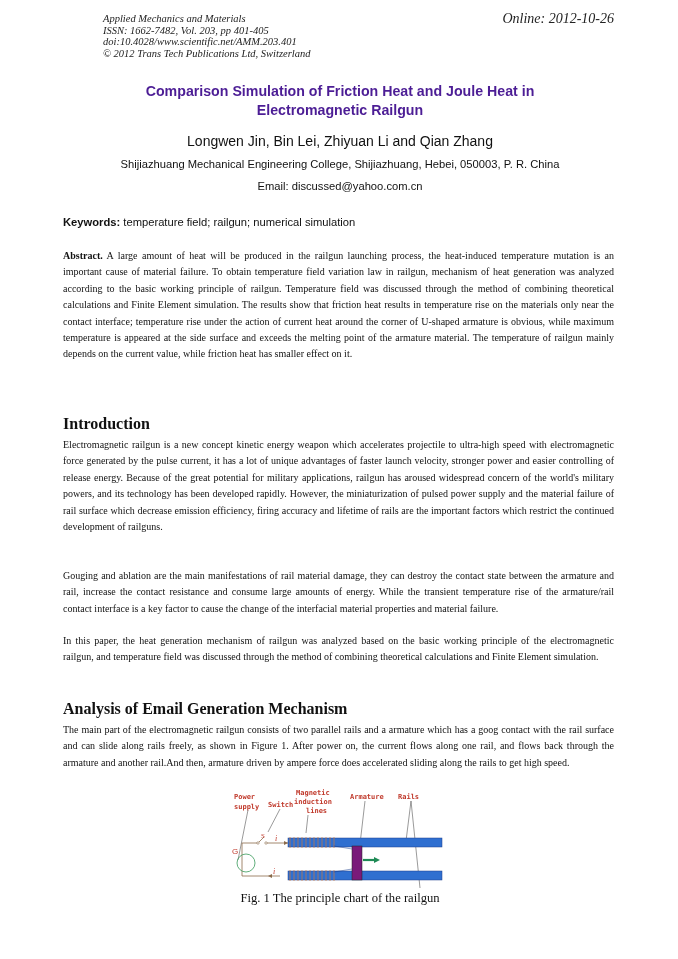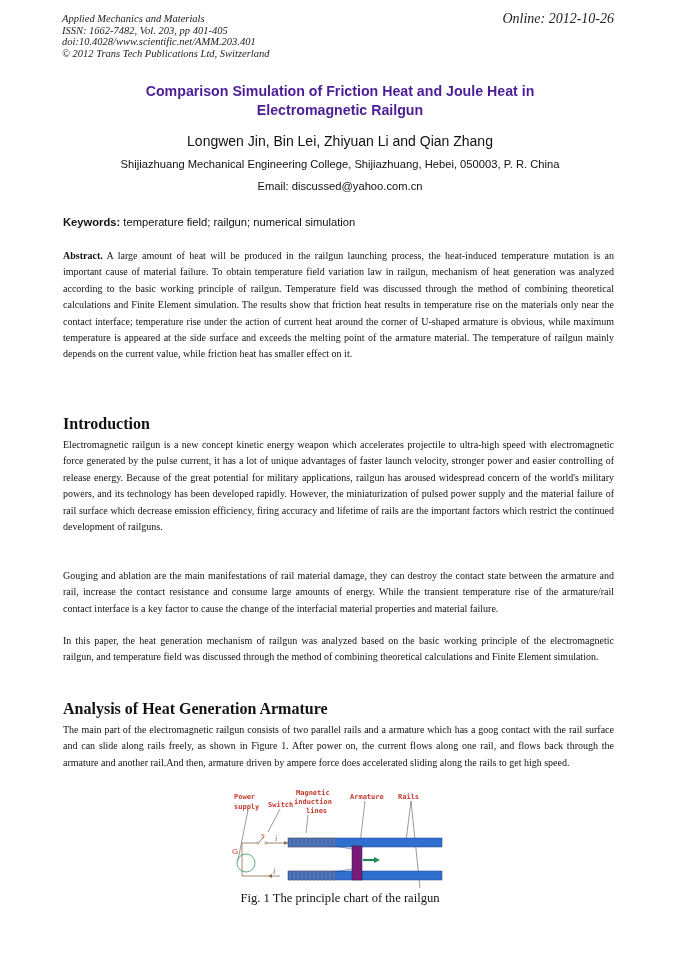--- a/index.html
+++ b/index.html
@@ -1,19 +1,19 @@
 <!DOCTYPE html>
 <html><head>
 <meta charset="utf-8">
 <style>
   html, body { margin: 0; padding: 0; background: #ffffff; }
   body { width: 678px; height: 959px; position: relative; overflow: hidden; color: #111; }
   .page { position: absolute; left: 0; top: 0; width: 678px; height: 959px; }
   .hdr-left { position: absolute; left: 62px; top: 13px; font-family: "Liberation Serif", serif; font-style: italic; font-size: 10.5px; line-height: 11.5px; color: #222; }
-  .hdr-left div { white-space: nowrap; }
+  .hdr-left div { white-space: nowrap; margin-left: 41px; }
   .hdr-right { position: absolute; right: 64px; top: 13px; font-family: "Liberation Serif", serif; font-style: italic; font-size: 14px; line-height: 11.5px; color: #222; }
   .title { position: absolute; left: 60px; width: 560px; top: 82px; text-align: center; font-family: "Liberation Sans", sans-serif; font-weight: bold; font-size: 14.2px; line-height: 18.5px; color: #4c1d95; }
   .authors { position: absolute; left: 60px; width: 560px; top: 132px; text-align: center; font-family: "Liberation Sans", sans-serif; font-size: 14px; line-height: 18px; }
   .affil { position: absolute; left: 60px; width: 560px; top: 157px; text-align: center; font-family: "Liberation Sans", sans-serif; font-size: 11.2px; line-height: 14px; }
   .email { position: absolute; left: 60px; width: 560px; top: 179px; text-align: center; font-family: "Liberation Sans", sans-serif; font-size: 11.2px; line-height: 14px; }
   .keywords { position: absolute; left: 63px; top: 215px; font-family: "Liberation Sans", sans-serif; font-size: 11.2px; line-height: 14px; white-space: nowrap; }
   .keywords b { font-weight: bold; }
   .para { position: absolute; left: 63px; width: 551px; font-family: "Liberation Serif", serif; font-size: 10px; line-height: 16.4px; text-align: justify; }
   .para b { font-weight: bold; }
   .heading { position: absolute; left: 63px; font-family: "Liberation Serif", serif; font-weight: bold; font-size: 16px; line-height: 16px; text-align: right; }
@@ -53,21 +53,21 @@
 
   <div class="keywords"><b>Keywords:</b><span> temperature field; railgun; numerical simulation</span></div>
 
   <div class="para abstract"><b>Abstract.</b><span> A large amount of heat will be produced in the railgun launching process, the heat-induced temperature mutation is an important cause of material failure. To obtain temperature field variation law in railgun, mechanism of heat generation was analyzed according to the basic working principle of railgun. Temperature field was discussed through the method of combining theoretical calculations and Finite Element simulation. The results show that friction heat results in temperature rise on the materials only near the contact interface; temperature rise under the action of current heat around the corner of U-shaped armature is obvious, while maximum temperature is appeared at the side surface and exceeds the melting point of the armature material. The temperature of railgun mainly depends on the current value, while friction heat has smaller effect on it.</span></div>
 
   <div class="heading intro-h">Introduction</div>
   <div class="para intro-p1">Electromagnetic railgun is a new concept kinetic energy weapon which accelerates projectile to ultra-high speed with electromagnetic force generated by the pulse current, it has a lot of unique advantages of faster launch velocity, stronger power and easier controlling of release energy. Because of the great potential for military applications, railgun has aroused widespread concern of the world's military powers, and its technology has been developed rapidly. However, the miniaturization of pulsed power supply and the material failure of rail surface which decrease emission efficiency, firing accuracy and lifetime of rails are the important factors which restrict the continued development of railguns.</div>
   <div class="para intro-p2">Gouging and ablation are the main manifestations of rail material damage, they can destroy the contact state between the armature and rail, increase the contact resistance and consume large amounts of energy. While the transient temperature rise of the armature/rail contact interface is a key factor to cause the change of the interfacial material properties and material failure.</div>
   <div class="para intro-p3">In this paper, the heat generation mechanism of railgun was analyzed based on the basic working principle of the electromagnetic railgun, and temperature field was discussed through the method of combining theoretical calculations and Finite Element simulation.</div>
 
-  <div class="heading anal-h">Analysis of Heat Generation Armature</div>
+  <div class="heading anal-h">Analysis of Email Generation Mechanism</div>
   <div class="para anal-p1">The main part of the electromagnetic railgun consists of two parallel rails and a armature which has a goog contact with the rail surface and can slide along rails freely, as shown in Figure 1. After power on, the current flows along one rail, and flows back through the armature and another rail.And then, armature driven by ampere force does accelerated sliding along the rails to get high speed.</div>
 
   <div class="figure">
     <svg viewBox="0 0 222 100">
 
       <text class="fig-label" x="6" y="11">Power</text>
       <text class="fig-label" x="6" y="21">supply</text>
       <text class="fig-label" x="40" y="19">Switch</text>
       <text class="fig-label" x="68" y="7">Magnetic</text>
       <text class="fig-label" x="66" y="16">induction</text>

